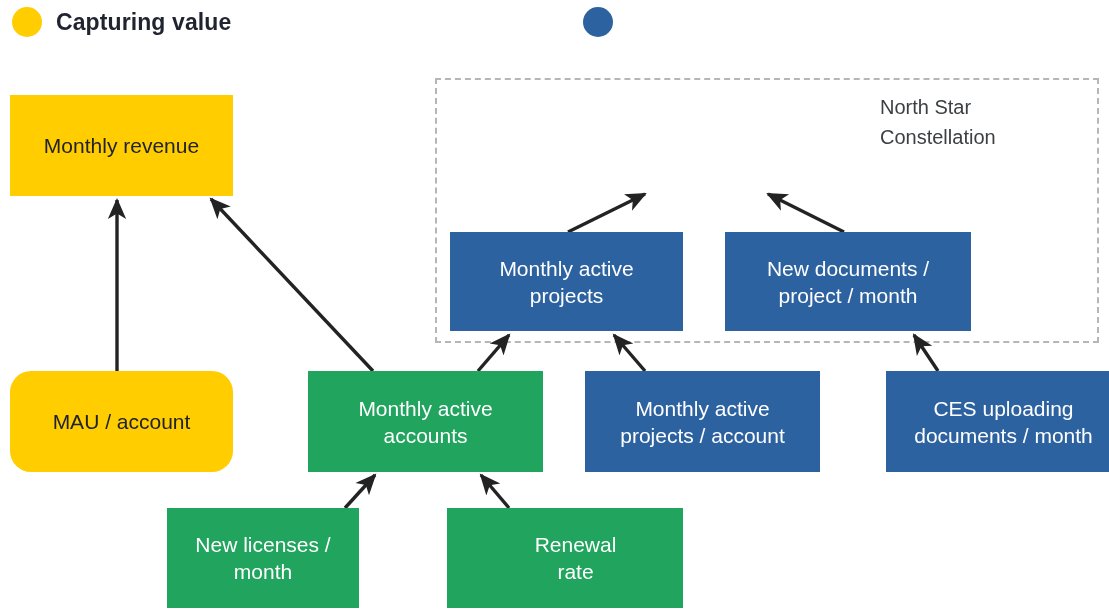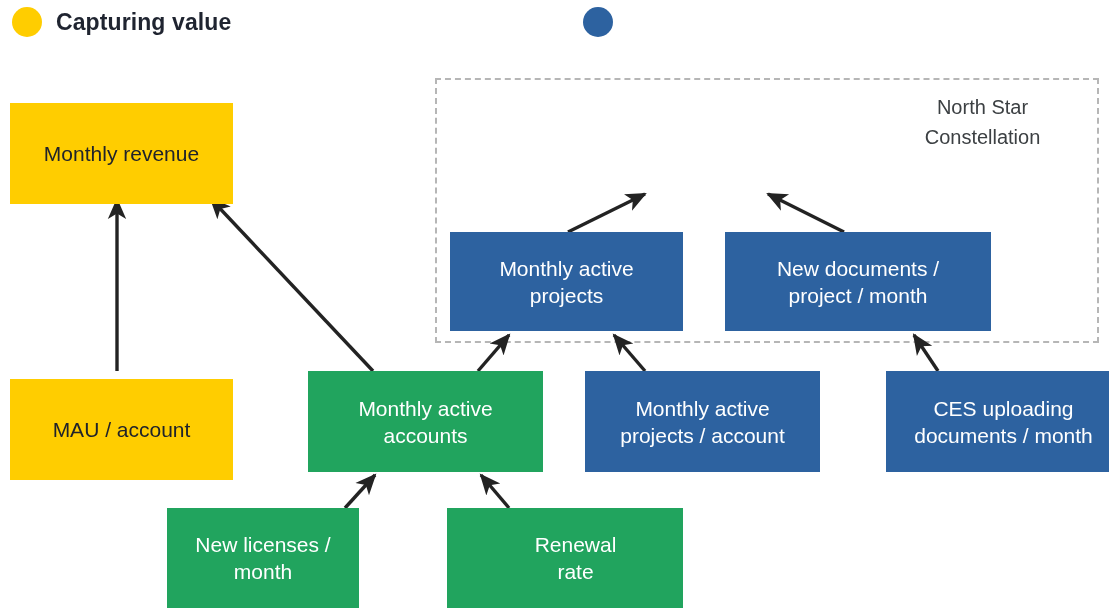--- a/index.html
+++ b/index.html
@@ -46,21 +46,21 @@
     position: absolute;
     border: 2px dashed #b6b6b6;
     box-sizing: border-box;
     background: transparent;
   }
   .group-title {
     position: absolute;
     font-size: 20px;
     line-height: 30px;
     color: #3c4043;
-    text-align: center;
+    text-align: left;
     white-space: pre-line;
   }
 
   
   #arrows {
     position: absolute;
     left: 0;
     top: 0;
     width: 1109px;
     height: 616px;
@@ -76,21 +76,20 @@
     justify-content: center;
     text-align: center;
     font-size: 21px;
     line-height: 27px;
     padding: 4px 8px;
     white-space: pre-line;
   }
   .node.capture {
     background: #ffcd00;
     color: #20232a;
-    margin-top: 8px;
   }
   .node.deliver {
     background: #2d62a0;
     color: #ffffff;
   }
   .node.driver {
     background: #21a45e;
     color: #ffffff;
   }
 </style>
@@ -137,31 +136,31 @@
       <line x1="345" y1="508" x2="375" y2="475"></line>
 
       <line x1="509" y1="508" x2="481" y2="475"></line>
     </g>
   </svg>
 
   <div class="node capture" style="left:10px; top:95px; width:223px; height:101px;">
     <span>Monthly revenue</span>
   </div>
 
-  <div class="node capture" style="left:10px; top:371px; width:223px; height:101px;">
+  <div class="node capture" style="left:10px; top:371px; width:223px; height:101px;border-radius:21px;">
     <span>MAU / account</span>
   </div>
 
 
   <div class="node deliver" style="left:450px; top:232px; width:233px; height:99px;">
     <span>Monthly active
 projects</span>
   </div>
 
-  <div class="node deliver" style="left:725px; top:232px; width:266px; height:99px;">
+  <div class="node deliver" style="left:725px; top:232px; width:246px; height:99px;">
     <span>New documents /
 project / month</span>
   </div>
 
   <div class="node driver" style="left:308px; top:371px; width:235px; height:101px;">
     <span>Monthly active
 accounts</span>
   </div>
 
   <div class="node deliver" style="left:585px; top:371px; width:235px; height:101px;">

